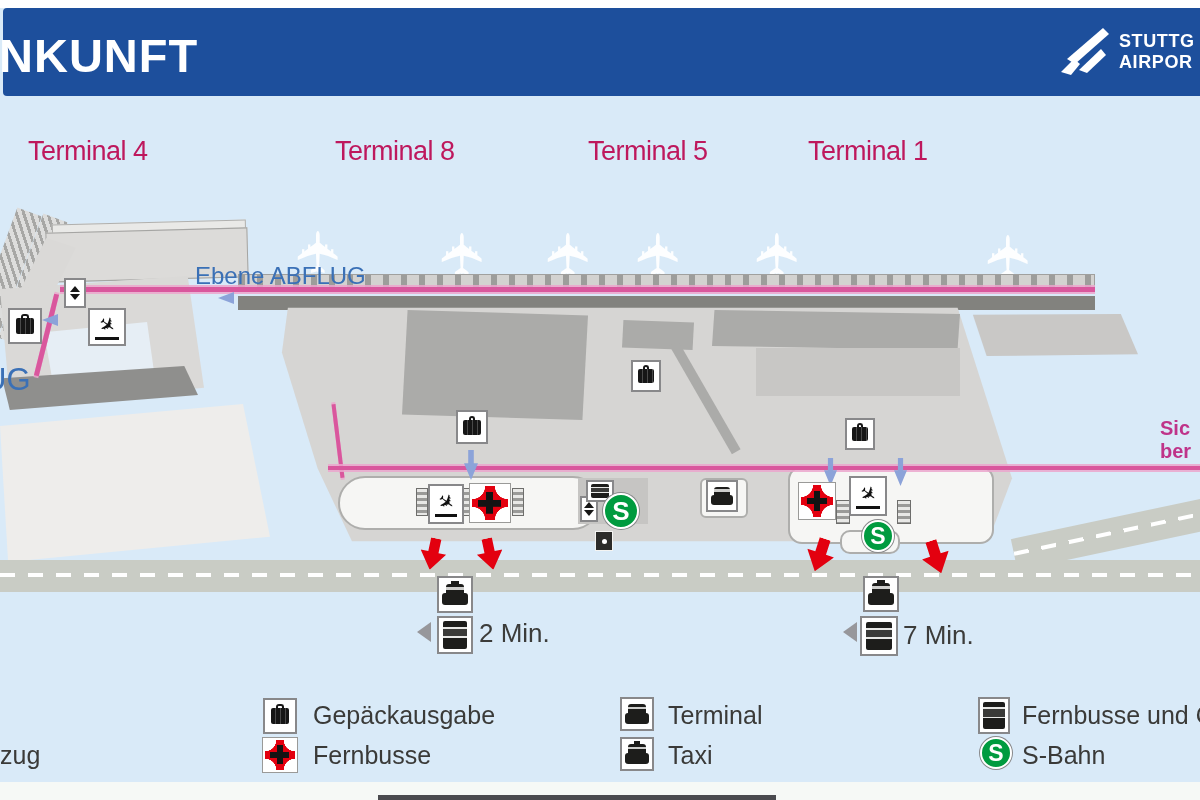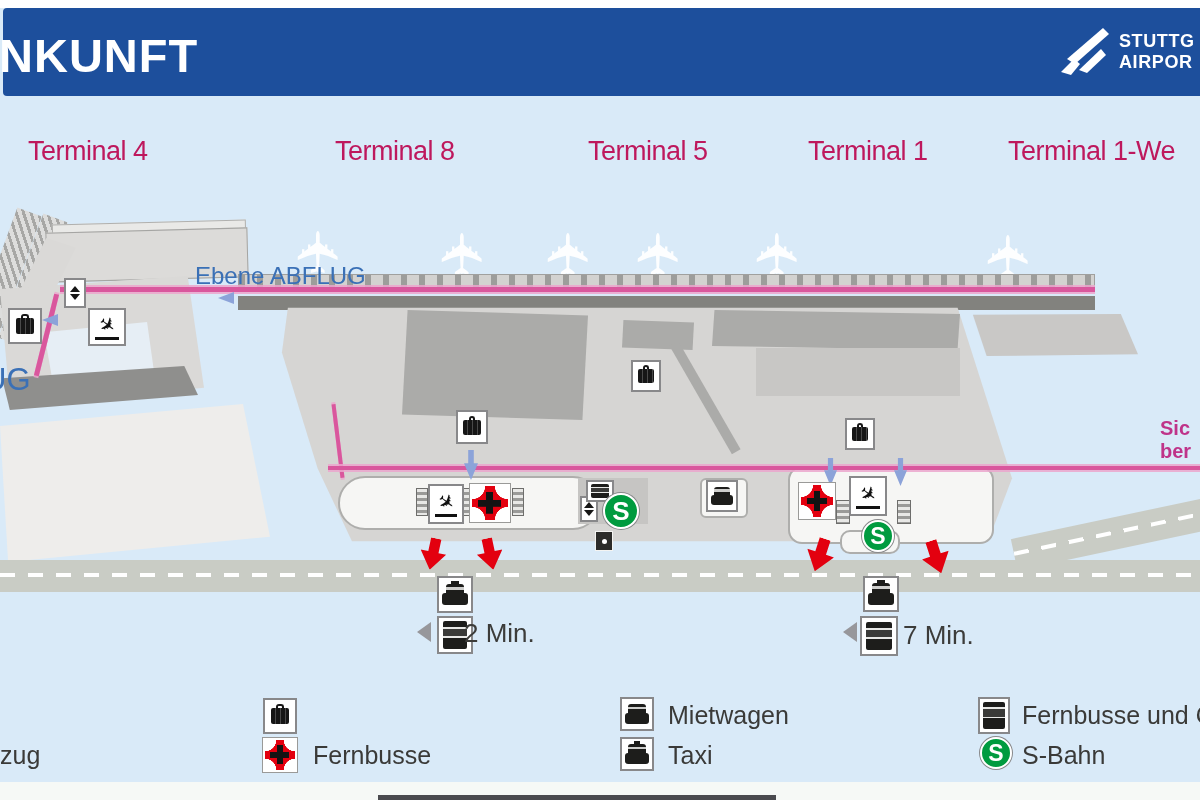--- a/index.html
+++ b/index.html
@@ -110,21 +110,20 @@
         <div>AIRPOR</div>
       </div>
     </div>
     <div class="abs hdr-title">NKUNFT</div>
   </div>
 
   <div class="abs tlabel" style="left:28px">Terminal 4</div>
   <div class="abs tlabel" style="left:335px">Terminal 8</div>
   <div class="abs tlabel" style="left:588px">Terminal 5</div>
   <div class="abs tlabel" style="left:808px">Terminal 1</div>
-  <div class="abs tlabel" style="left:1008px">Terminal 1-We</div>
 
   <div class="abs plane-sil" style="left:295px;top:220px">
       <span>✈</span>
     </div>
   <div class="abs plane-sil" style="left:439px;top:222px">
       <span>✈</span>
     </div>
   <div class="abs plane-sil" style="left:545px;top:222px">
       <span>✈</span>
     </div>
@@ -257,45 +256,46 @@
 
   <div class="mbox" style="left:437px;top:576px;width:36px;height:37px">
       <span class="carface">
         <span class="sign"></span>
       </span>
     </div>
   <div class="mbox" style="left:437px;top:616px;width:36px;height:38px">
       <span class="busface"></span>
     </div>
   <div class="abs larrow" style="left:417px;top:622px"></div>
-  <div class="abs mintext" style="left:464px;top:618px">2 Min.</div>
+  <div class="abs mintext" style="left:479px;top:618px">2 Min.</div>
 
   <div class="mbox" style="left:863px;top:576px;width:36px;height:36px">
       <span class="carface">
         <span class="sign"></span>
       </span>
     </div>
   <div class="mbox" style="left:860px;top:616px;width:38px;height:40px">
       <span class="busface"></span>
     </div>
   <div class="abs larrow" style="left:843px;top:622px"></div>
   <div class="abs mintext" style="left:903px;top:620px">7 Min.</div>
 
   <div class="abs leg-label" style="left:0;top:741px">zug</div>
 
   <div class="mbox" style="left:263px;top:698px;width:34px;height:36px">
       <span class="bag"></span>
     </div>
+  <div class="abs leg-label" style="left:313px;top:701px">Gepäckausgabe</div>
   <div class="abs treff" style="left:263px;top:738px;width:34px;height:34px"></div>
   <div class="abs leg-label" style="left:313px;top:741px">Fernbusse</div>
 
   <div class="mbox" style="left:620px;top:697px;width:34px;height:34px">
       <span class="carface"></span>
     </div>
-  <div class="abs leg-label" style="left:668px;top:701px">Mietwagen</div>
+  <div class="abs leg-label" style="left:668px;top:701px">Terminal</div>
   <div class="mbox" style="left:620px;top:737px;width:34px;height:34px">
       <span class="carface">
         <span class="sign"></span>
       </span>
     </div>
   <div class="abs leg-label" style="left:668px;top:741px">Taxi</div>
 
   <div class="mbox" style="left:978px;top:697px;width:32px;height:37px">
       <span class="busface"></span>
     </div>

